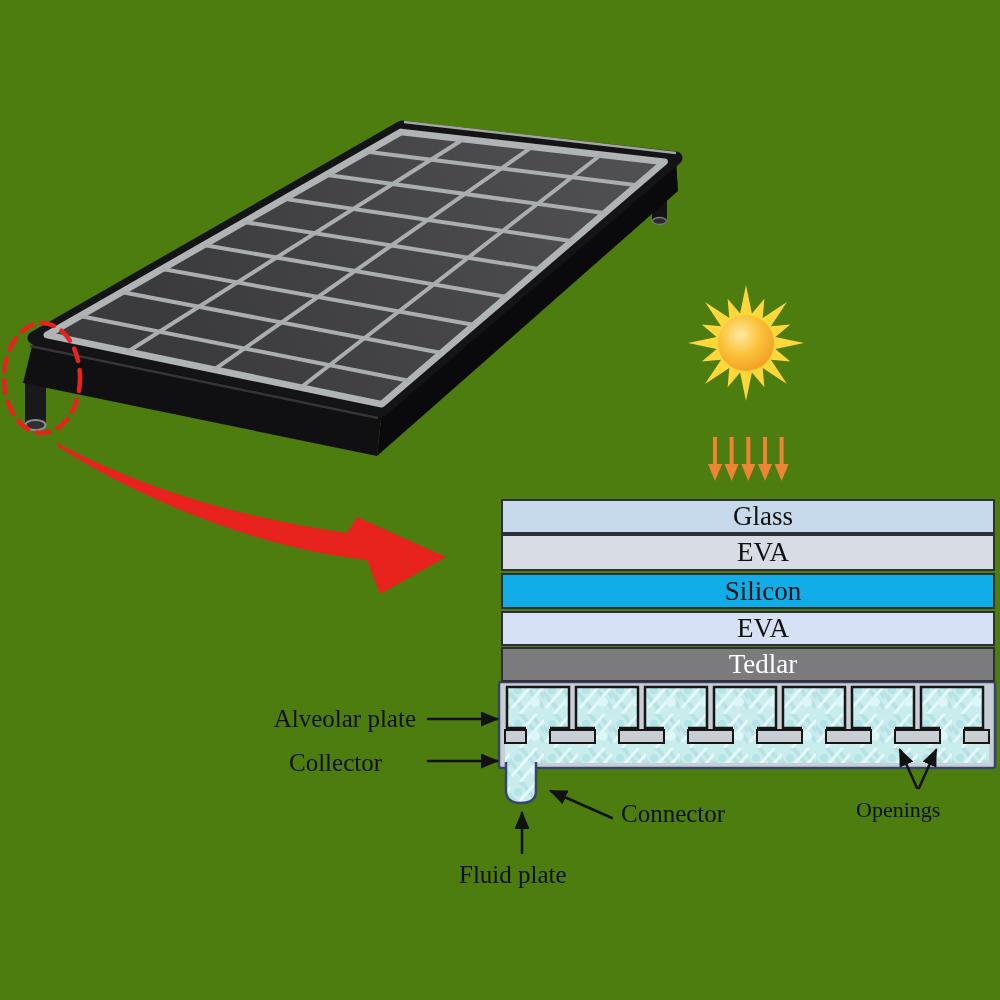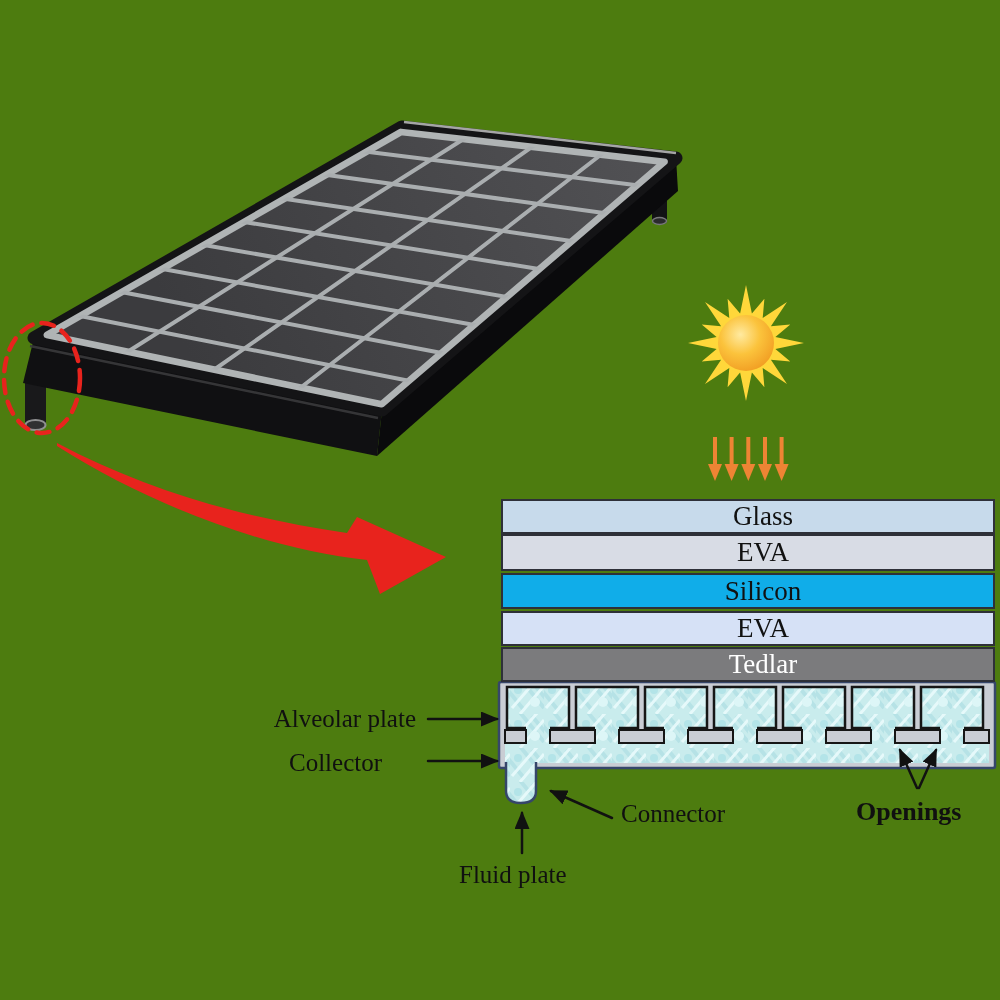--- a/index.html
+++ b/index.html
@@ -188,15 +188,15 @@
     </div>
     <div class="layer l-ted" style="background-color: rgb(123, 123, 125); color: rgb(255, 255, 255);">
       <span class="lbl">Tedlar</span>
     </div>
   </div>
 
   <div class="ann" style="right:584px;top:705px;text-align:center;">Alveolar plate</div>
   <div class="ann" style="right:618px;top:749px;">Collector</div>
   <div class="ann" style="left:621px;top:800px;">Connector</div>
   <div class="ann" style="left:459px;top:861px;">Fluid plate</div>
-  <div class="ann" style="left:856px;top:797px;font-size:26px;font-weight:bold;">Openings</div>
+  <div class="ann" style="left:856px;top:797px;font-size:22px;">Openings</div>
 
 </div>
 
 </body></html>

